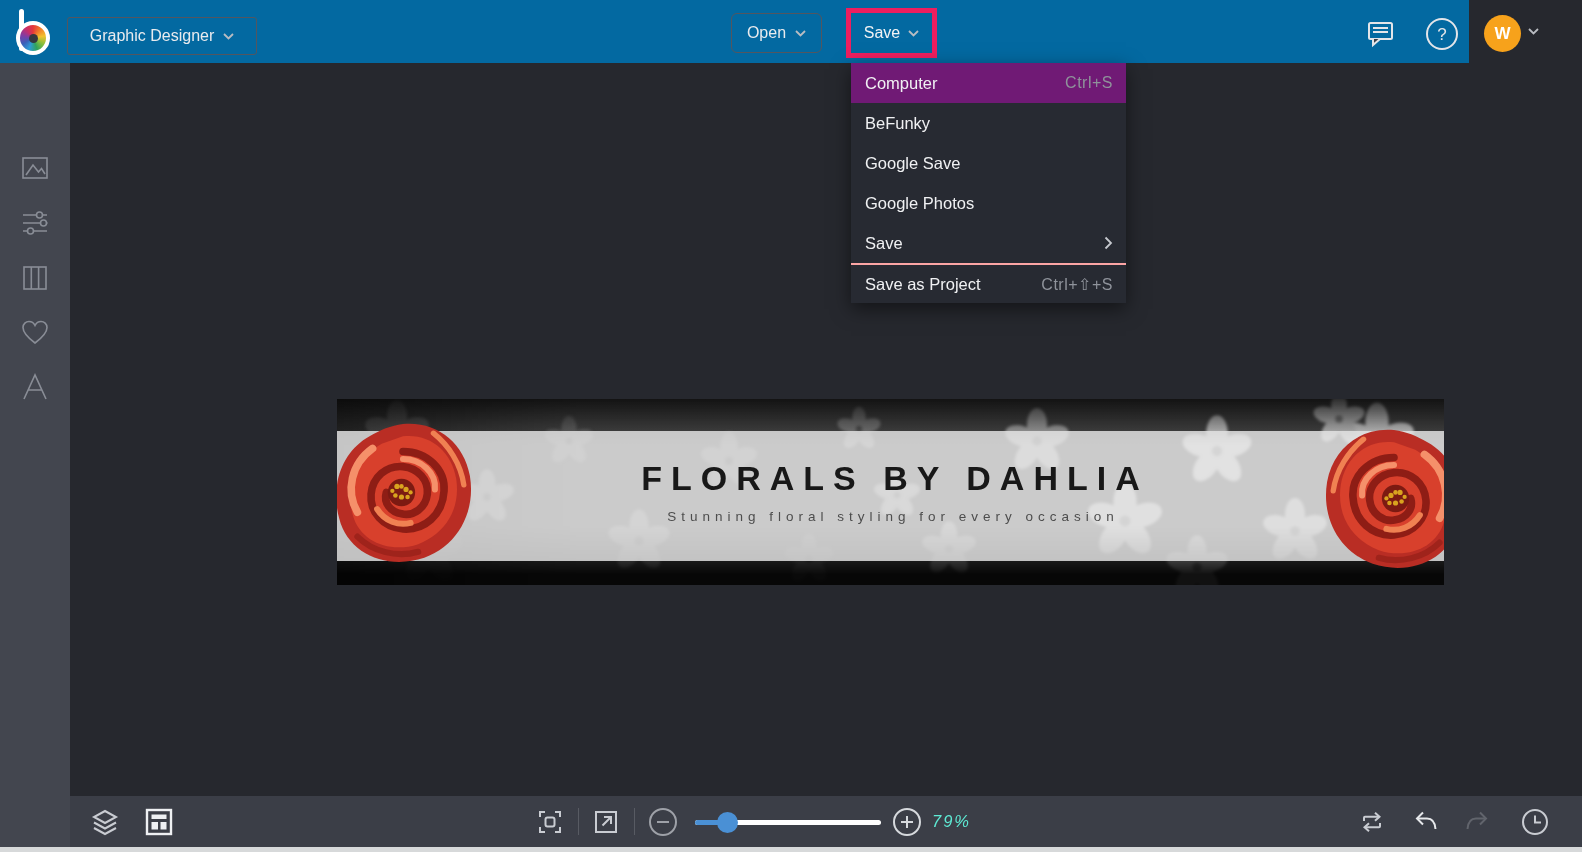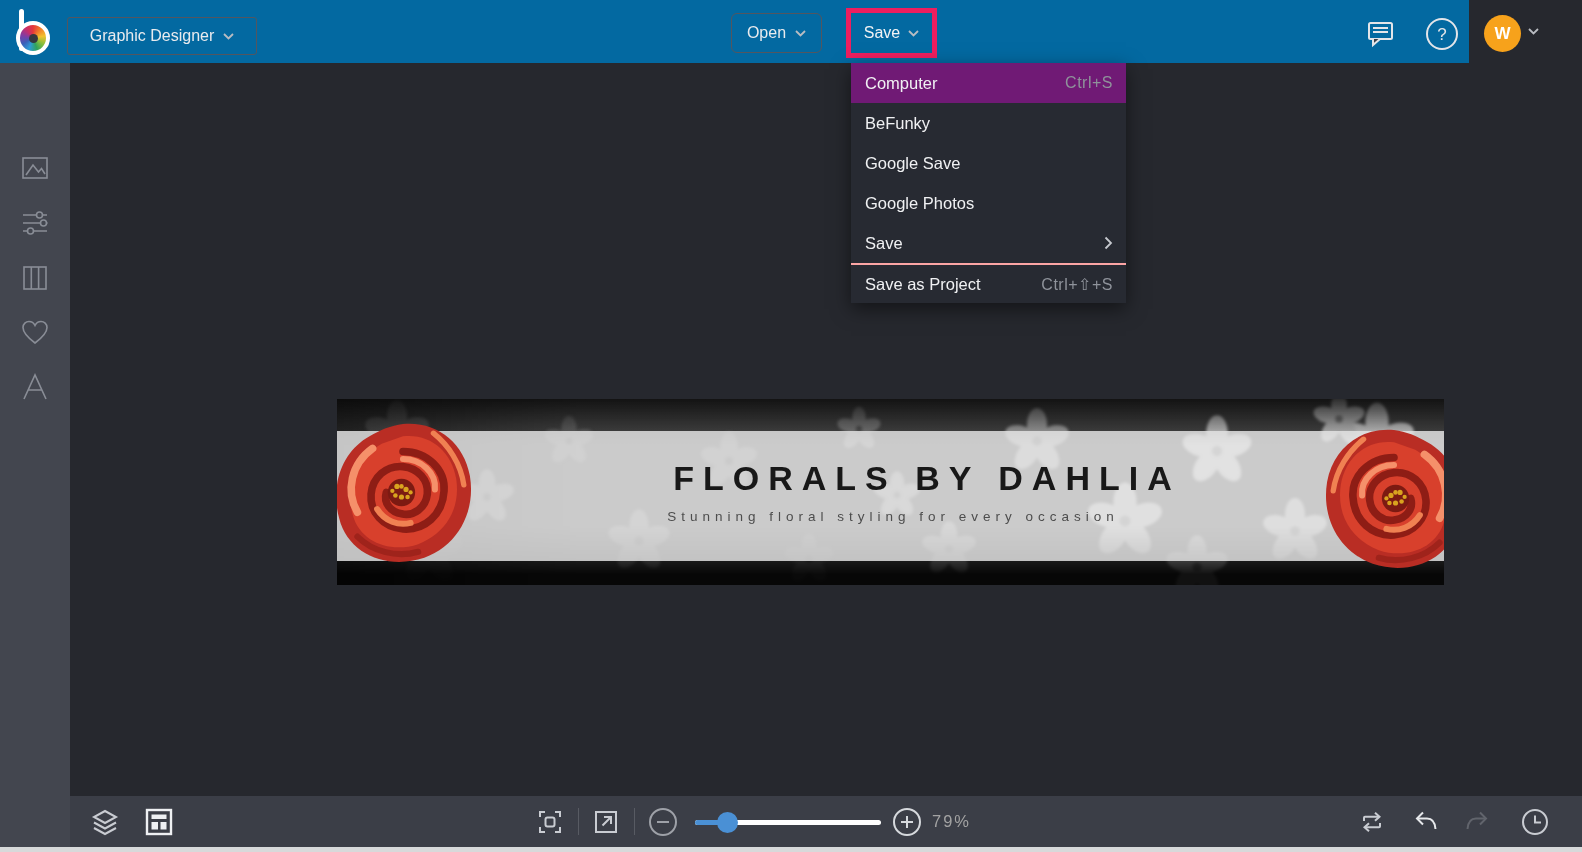--- a/index.html
+++ b/index.html
@@ -64,39 +64,39 @@
   #banner svg.bg { position:absolute; left:0; top:0; }
   #banner .vign-top { position:absolute; left:0; top:0; width:100%; height:46px;
             background:linear-gradient(180deg, rgba(5,5,5,.8), rgba(5,5,5,0)); }
   #banner .vign-bottom { position:absolute; left:0; bottom:0; width:100%; height:60px;
             background:linear-gradient(0deg, rgba(0,0,0,.9) 18%, rgba(0,0,0,0)); }
   #banner .vign-left { position:absolute; left:0; top:0; width:240px; height:100%;
             background:linear-gradient(90deg, rgba(0,0,0,.45), rgba(0,0,0,0)); }
   #banner .band { position:absolute; left:0; top:32px; width:100%; height:130px;
             background:rgba(228,228,228,.84); }
   #banner .title { position:absolute; left:0; top:60px; width:100%; text-align:center;
-            font-size:34px; font-weight:bold; letter-spacing:9px; color:#181818; text-indent:9px;margin-left:32px; }
+            font-size:34px; font-weight:bold; letter-spacing:9px; color:#181818; text-indent:9px; }
   #banner .subtitle { position:absolute; left:0; top:110px; width:100%; text-align:center;
             font-size:13.5px; letter-spacing:5px; color:#4d4d4d; text-indent:5px; }
   .rose { position:absolute; z-index:6; }
   #rose-left { left:-10px; top:14px; width:152px; height:162px; }
   #rose-right { right:-26px; top:22px; width:152px; height:158px; transform:scaleX(-1); }
 
   
   #bottombar { position:absolute; left:70px; top:796px; width:1512px; height:51px; background:#3b3e47; z-index:25; }
   .bb-icon { position:absolute; top:9px; width:34px; height:34px; display:flex; align-items:center;
              justify-content:center; color:#c9ccd2; cursor:pointer; }
   .bb-icon svg { stroke:currentColor; fill:none; stroke-width:2; }
   .bb-div { position:absolute; top:12px; width:1px; height:27px; background:#585b63; }
   #zoom-slider { position:absolute; left:625px; top:14px; width:186px; height:24px; cursor:pointer; }
   #zoom-slider .track { position:absolute; left:0; top:10px; width:186px; height:5px; background:#fff; border-radius:3px; }
   #zoom-slider .fill { position:absolute; left:0; top:10px; width:32px; height:5px; background:#4a90d5; border-radius:3px; }
   #zoom-slider .thumb { position:absolute; left:22px; top:2px; width:21px; height:21px; border-radius:50%; background:#4a90d5; }
   #zoom-value { position:absolute; left:862px; top:8px; width:80px; height:34px; line-height:34px;
-                color:#a3a3a3; font-size:16.5px; letter-spacing:2px; }
+                color:#5eead4; font-size:16.5px; letter-spacing:2px;font-style:italic; }
 
   #bottom-strip { position:absolute; left:0; top:847px; width:1582px; height:5px; background:#d7d9da; }
 </style>
 </head>
 <body>
 
 <div id="app">
 
   <div id="topbar">
     <div id="logo">

